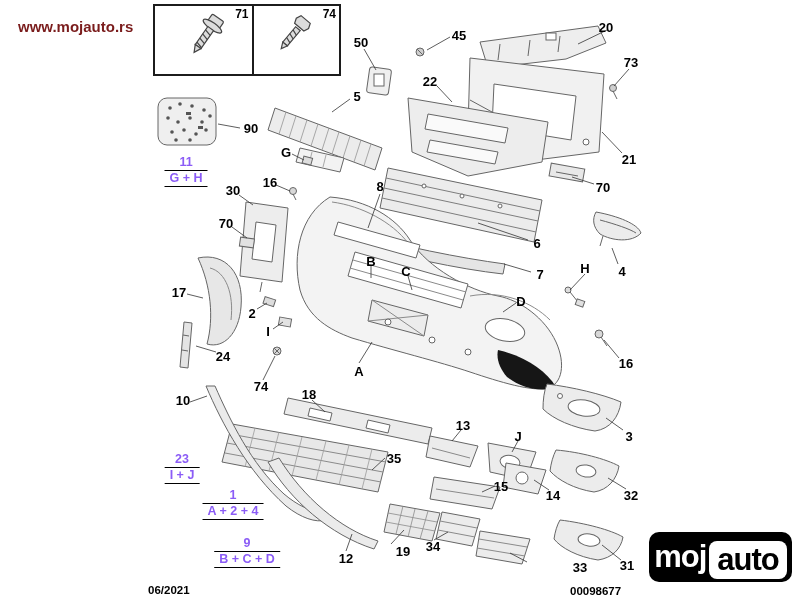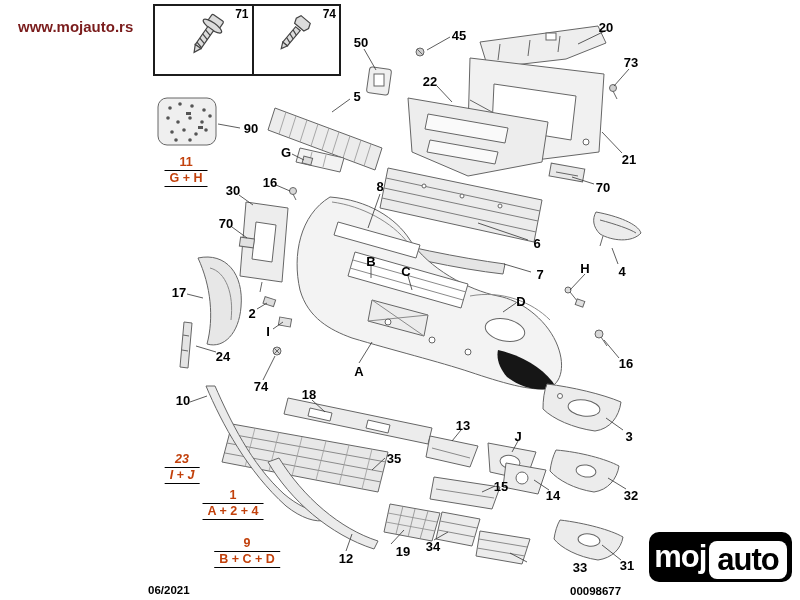--- a/index.html
+++ b/index.html
@@ -15,21 +15,21 @@
                    display:flex; align-items:center; justify-content:center; }
   .fastener-cell:last-child { border-right:none; }
   .fastener-label { position:absolute; top:1px; right:3px; font-weight:700; font-size:12px; }
 
   .art { position:absolute; left:0; top:0; }
 
   #labels-layer { position:absolute; inset:0; pointer-events:none; }
   .part-label { position:absolute; transform:translate(-50%,-50%); font-weight:700;
                 font-size:13px; color:#000; white-space:nowrap; }
   .group-label { position:absolute; transform:translate(-50%,-50%); text-align:center;
-                 font-weight:700; font-size:12.5px; color:#c2410c; }
+                 font-weight:700; font-size:12.5px; color:#8b5cf6; }
   .group-label div { padding:0 5px 1px; border-bottom:1.6px solid #000; white-space:nowrap; }
 
   .footer-date { position:absolute; left:148px; top:584px; font-weight:700; font-size:11.5px; }
   .footer-doc  { position:absolute; left:570px; top:585px; font-weight:700; font-size:11.5px; }
 
   .logo { position:absolute; left:649px; top:532px; width:143px; height:50px;
           background:#000; border-radius:10px; display:flex; align-items:center;
           justify-content:center; gap:3px; }
   .logo-moj  { color:#fff; font-size:31px; font-weight:700; letter-spacing:-1px; }
   .logo-auto { background:#fff; color:#000; border-radius:8px; padding:1px 8px;
@@ -341,21 +341,21 @@
       <div class="part-label" style="left: 631px; top: 495px;">32</div>
       <div class="part-label" style="left: 403px; top: 551px;">19</div>
       <div class="part-label" style="left: 433px; top: 546px;">34</div>
       <div class="part-label" style="left: 346px; top: 558px;">12</div>
       <div class="part-label" style="left: 532px; top: 567px; margin-left: 48px;">33</div>
       <div class="part-label" style="left: 627px; top: 565px;">31</div>
       <div class="group-label" style="left: 186px; top: 171px;">
         <div>11</div>
         <div>G + H</div>
       </div>
-      <div class="group-label" style="left: 182px; top: 468px; font-style: italic;">
+      <div class="group-label" style="left: 182px; top: 468px;">
         <div>23</div>
         <div>I + J</div>
       </div>
       <div class="group-label" style="left: 233px; top: 504px;">
         <div>1</div>
         <div>A + 2 + 4</div>
       </div>
       <div class="group-label" style="left: 247px; top: 552px;">
         <div>9</div>
         <div>B + C + D</div>

